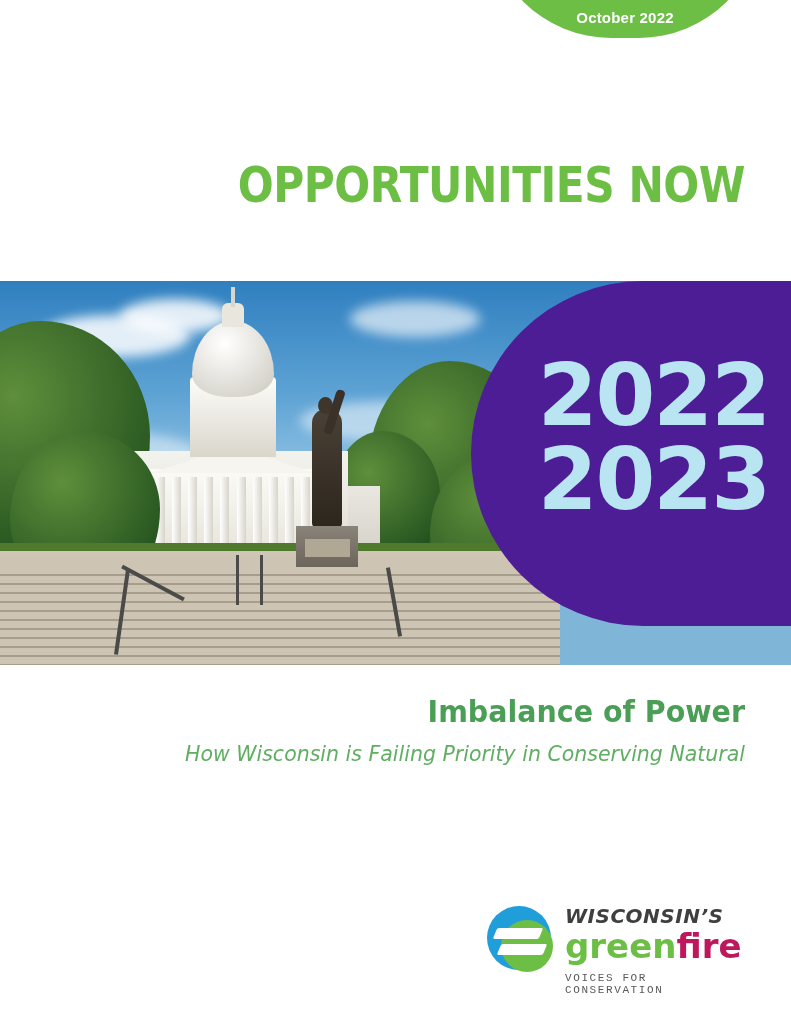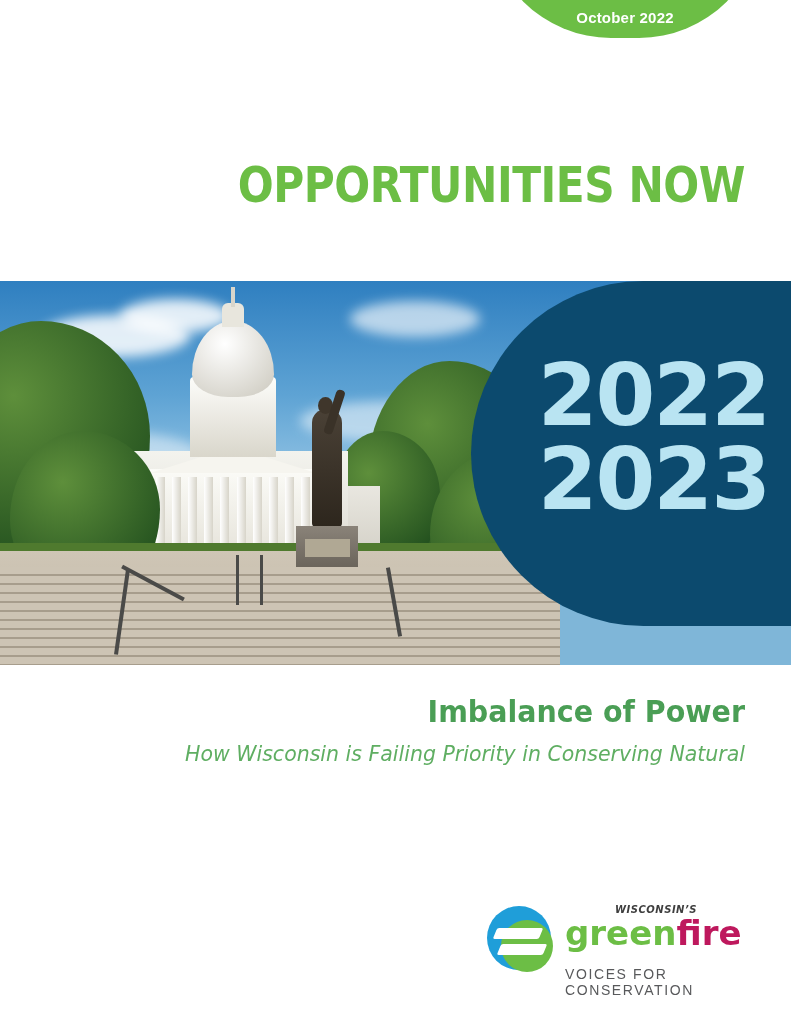--- a/index.html
+++ b/index.html
@@ -227,21 +227,21 @@
     position: absolute;
     left: 0; top: 262px; width: 560px; height: 14px;
     background: #4f7a2e;
   }
 
   
   .cyan-panel {
     position: absolute;
     right: 0; top: 0;
     width: 320px; height: 345px;
-    background: #0c4a6e;
+    background: #4c1d95;
     border-radius: 200px 0 0 200px;
   }
   .year-stack {
     position: absolute;
     right: 22px; top: 72px;
     text-align: right;
     color: #b9e4f2;
     font-family: "DejaVu Sans", sans-serif;
     font-weight: bold;
     font-size: 86px;
@@ -308,40 +308,39 @@
   }
   .logo-text {
     position: absolute;
     left: 78px; top: 4px;
     text-align: left;
   }
   .logo-wisconsins {
     font-family: "DejaVu Sans", sans-serif;
     font-style: italic;
     font-weight: bold;
-    font-size: 10px;
+    font-size: 20px;
     color: #3f3f3f;
     letter-spacing: 0.5px;
-    text-align: center;
   }
   .logo-greenfire {
     font-family: "DejaVu Sans", sans-serif;
     font-weight: bold;
     font-size: 34px;
     line-height: 1.0;
     margin-top: 1px;
   }
   .logo-green { color: #6cbe45; }
   .logo-fire  { color: #be185d; }
   .logo-tag {
-    font-family: Liberation Sans, sans-serif;
-    font-size: 14px;
+    font-family: Liberation Mono, monospace;
+    font-size: 11px;
     letter-spacing: 1.6px;
     color: #58595b;
-    margin-top: 16px;
+    margin-top: 9px;
   }
 </style>
 </head>
 <body>
 
 <div class="date-banner">
   <div class="date-banner-text">October 2022</div>
 </div>
 
 <div class="title-block">

